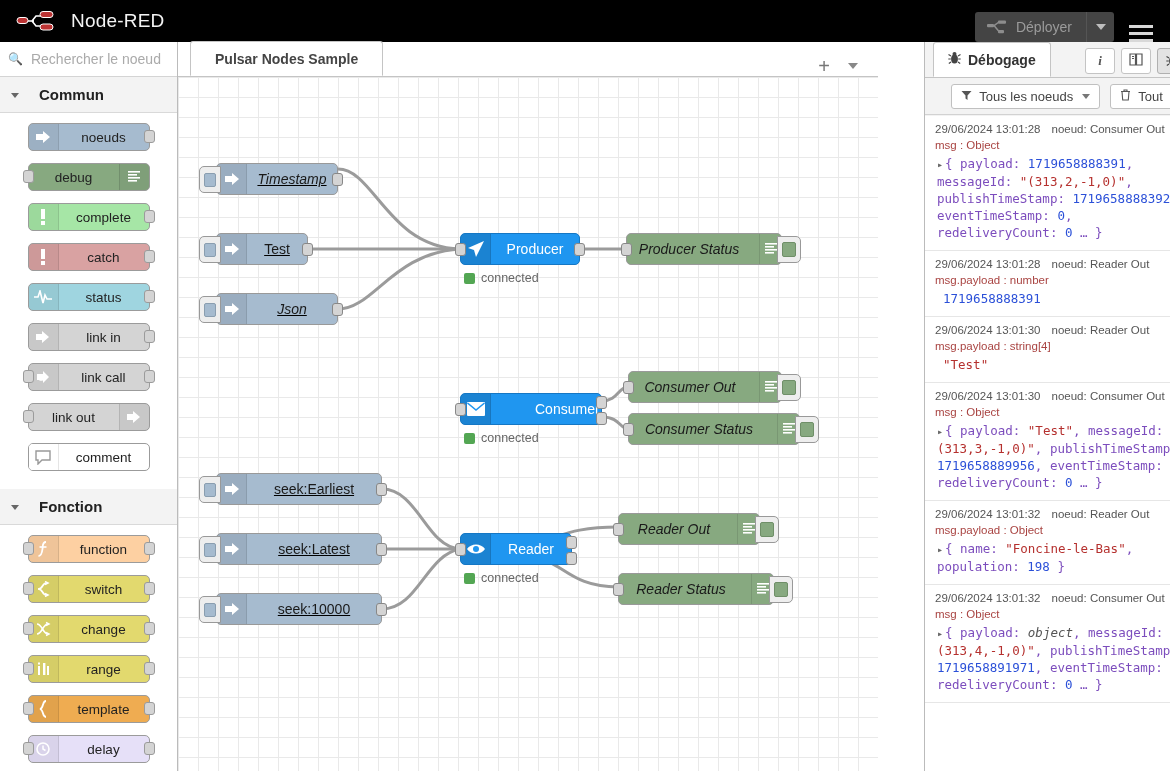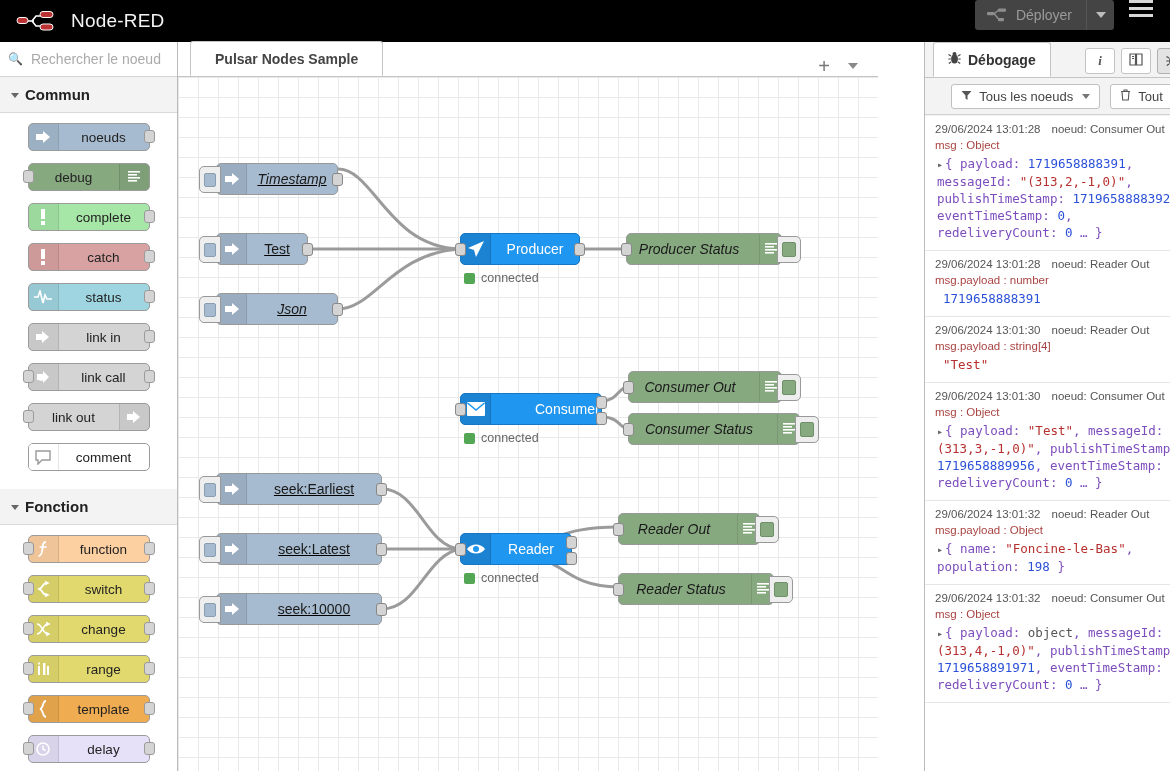--- a/index.html
+++ b/index.html
@@ -14,21 +14,21 @@
   #app { position: relative; width: 1170px; height: 771px; }
 
   
   .header {
     position: absolute; top: 0; left: 0; width: 1170px; height: 42px;
     background: #000; display: flex; align-items: center;
   }
   .brand { display: flex; align-items: center; gap: 9px; margin-left: 16px; }
   .brand-logo { width: 46px; height: 24px; position: relative; }
   .brand-title { color: #f3f3f3; font-size: 19px; letter-spacing: .2px; }
-  .header-right { margin-left: auto; display: flex; align-items: flex-start; height: 100%; }
+  .header-right { margin-left: auto; display: flex; align-items: flex-end; height: 100%; }
   .deploy-btn {
     display: flex; align-items: center; height: 30px;
     background: #444; color: #9b9b9b; border-radius: 3px;
     font-size: 14px; cursor: default; padding: 0; overflow: hidden;
   }
   .deploy-main { display: flex; align-items: center; gap: 9px; padding: 0 14px 0 12px; height: 100%; }
   .deploy-icon { width: 20px; height: 14px; position: relative; display: block; }
   .deploy-caret {
     display: flex; align-items: center; justify-content: center;
     width: 28px; height: 100%; border-left: 1px solid #555;
@@ -47,21 +47,21 @@
     display: flex; align-items: center; padding: 0 8px; gap: 6px; background: #fff;
   }
   .search-glyph { font-size: 12px; color: #888; }
   .palette-search input {
     border: 0; outline: 0; font-size: 14px; color: #555; width: 140px;
     font-family: "Liberation Sans", sans-serif; background: transparent;
   }
   .palette-search input::placeholder { color: #aaa; }
   .cat-header {
     height: 36px; background: #f3f3f3; border-bottom: 1px solid #d9d9d9;
-    display: flex; align-items: center; gap: 6px; padding-left: 11px;
+    display: flex; align-items: center; gap: 20px; padding-left: 11px;
     font-size: 15px; font-weight: bold; color: #222;
   }
   .cat-chevron { width: 0; height: 0; border-left: 4.5px solid transparent; border-right: 4.5px solid transparent; border-top: 5px solid #666; margin-top: 2px; }
   .cat-body { padding: 10px 0 6px 0; }
   .pnode {
     position: relative; height: 28px; width: 122px; margin: 0 auto 12px auto;
     border-radius: 5px; border: 1px solid #9b9b9b;
     display: flex; align-items: center; cursor: pointer;
   }
   .pnode-ico {
@@ -187,21 +187,21 @@
   }
   .msg-head { font-size: 11.5px; color: #555; display: flex; gap: 11px; margin-bottom: 4px; }
   .msg-topic { font-size: 11.5px; color: #a94442; margin-bottom: 4px; }
   .msg-body {
     font-family: "DejaVu Sans Mono", monospace; font-size: 12.5px; line-height: 17px;
     word-break: break-word; padding-left: 2px;
   }
   .k { color: #7c4dbd; }
   .n { color: #2b50d8; }
   .s { color: #b5302e; }
-  .o { color: #555; }
+  .o { color: #555; font-style: italic; }
   .p { color: #7c4dbd; }
   .expander { color: #666; font-size: 10px; margin-right: 2px; }
 
   .scrollbar {
     position: absolute; right: 0; top: 74px; width: 9px; height: 655px; background: #f3f3f3;
   }
   .scrollbar i { position: absolute; left: 1px; top: 4px; width: 7px; height: 300px; background: #c7c7c7; border-radius: 4px; display: block; }
 </style>
 </head>
 <body>

